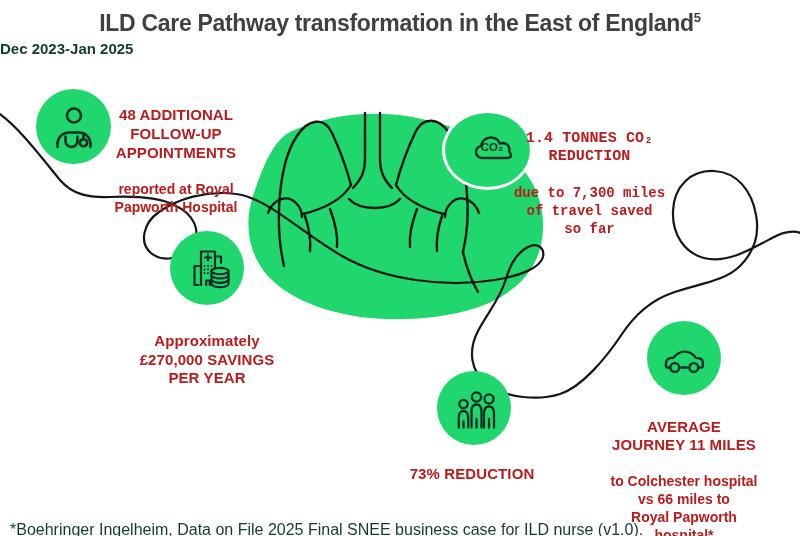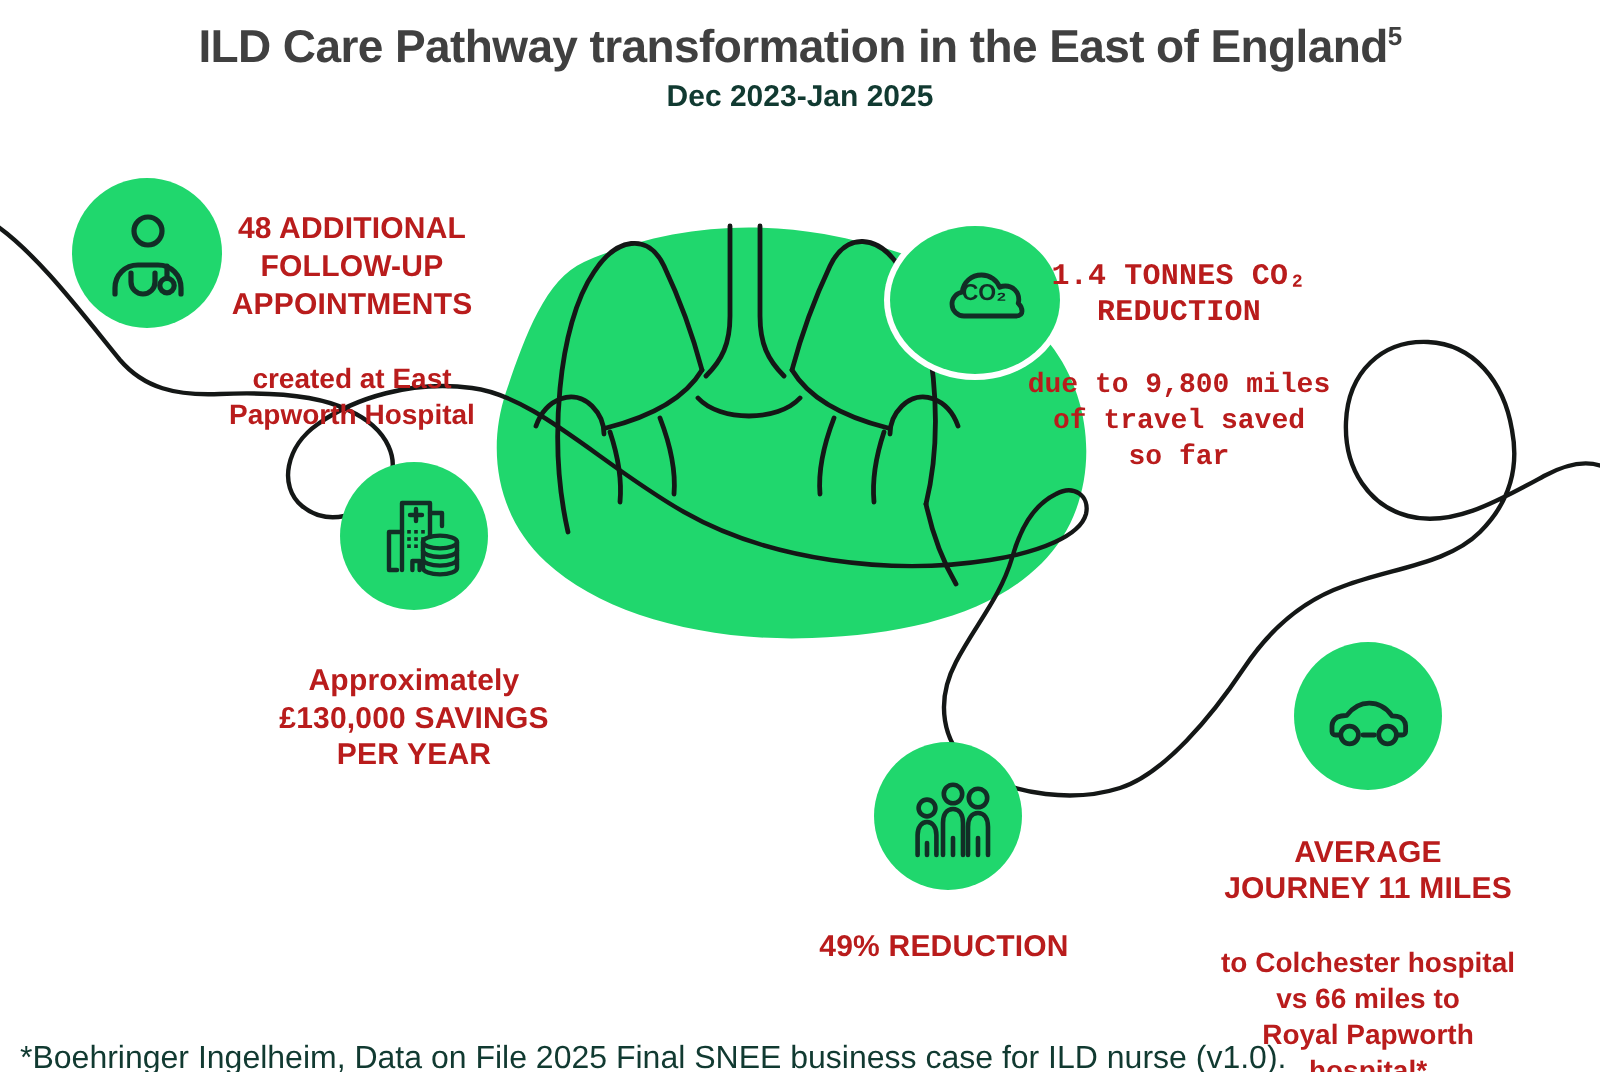--- a/index.html
+++ b/index.html
@@ -9,21 +9,21 @@
     font-family:"Liberation Sans","DejaVu Sans",sans-serif;
     color:#113A31;
   }
   #bg-art{position:absolute;left:0;top:0;}
   .title{
     position:absolute;left:0;top:10px;width:800px;text-align:center;
     font-size:23px;font-weight:700;letter-spacing:-0.3px;color:#404040;
   }
   .title sup{font-size:13px;}
   .subtitle{
-    position:absolute;left:0;top:40px;width:800px;text-align:center;
+    position:absolute;left:0;top:40px;width:800px;text-align:left;
     font-size:15px;font-weight:700;color:#113A31;
   }
   .stat-circle{
     position:absolute;border-radius:50%;background:#20D76D;
     display:flex;align-items:center;justify-content:center;
   }
   .stat-circle svg{display:block;}
   .ring{box-shadow:0 0 0 3px #ffffff;padding-left:11px;}
   .stat-text{
     position:absolute;text-align:center;white-space:pre-line;
@@ -110,21 +110,21 @@
       <path d="M7.5,44 V41 C7.5,34.5 12.5,29.5 19,29.5 H29 C35.5,29.5 40.5,34.5 40.5,41 V44"></path>
       <path d="M15.5,33.5 V38 C15.5,41.3 18.2,44 21.5,44 C24.8,44 27.5,41.3 27.5,38 V33.5"></path>
       <path d="M33.5,30 V36.2"></path>
       <circle cx="33.5" cy="39.8" r="3.6"></circle>
     </svg>
   </div>
   <div class="stat-text t1">
     <div class="headline">48 ADDITIONAL
 FOLLOW-UP
 APPOINTMENTS</div>
-    <div class="detail">created at East
+    <div class="detail">reported at Royal
 Papworth Hospital</div>
   </div>
 
   <div class="stat-circle c2">
     <svg width="48" height="48" viewBox="0 0 48 48" fill="none" stroke="#122E26" stroke-width="2.2" stroke-linecap="round" stroke-linejoin="round">
       <path d="M18,41 V7.5 H32 V41"></path>
       <path d="M25,10.5 v6 M22,13.5 h6"></path>
       <g fill="#122E26" stroke="none">
         <rect x="20.6" y="21" width="1.8" height="1.8"></rect>
           <rect x="24.1" y="21" width="1.8" height="1.8"></rect>
@@ -139,59 +139,59 @@
       <path d="M18,22 h-6.5 V41 h4"></path>
       <path d="M32,12.5 H38 V19"></path>
       <path d="M28.5,27 v13 a8.5,3.2 0 0 0 17,0 v-13" fill="#20D76D"></path>
       <ellipse cx="37" cy="27" rx="8.5" ry="3.2" fill="#20D76D"></ellipse>
       <path d="M28.5,31.3 a8.5,3.2 0 0 0 17,0"></path>
       <path d="M28.5,35.6 a8.5,3.2 0 0 0 17,0"></path>
     </svg>
   </div>
   <div class="stat-text t2">
     <div class="headline">Approximately
-£130,000 SAVINGS
+£270,000 SAVINGS
 PER YEAR</div>
   </div>
 
   <div class="stat-circle ring c3">
     <div class="co2-wrap">
       <svg width="48" height="48" viewBox="0 0 48 48" fill="none" stroke="#122E26" stroke-width="2.4" stroke-linecap="round" stroke-linejoin="round">
         <path d="M13,32 C9.7,32 7,29.3 7,26 C7,23 9.2,20.6 12.1,20.1
                  C12.6,15 16.8,11.5 21.8,11.5 C26,11.5 29.5,14 30.8,17.6
                  C31.7,17.2 32.7,17 33.7,17 C37.4,17 40.4,20 40.4,23.7
                  C40.4,24.4 40.3,25 40.1,25.6 C41.3,26.7 42,28.2 42,29.6
                  C42,31.4 40.5,32 38.5,32 Z"></path>
       </svg>
       <div class="co2-label">CO₂</div>
     </div>
   </div>
   <div class="stat-text t3">
     <div class="headline">1.4 TONNES CO₂
 REDUCTION</div>
-    <div class="detail">due to 9,800 miles
+    <div class="detail">due to 7,300 miles
 of travel saved
 so far</div>
   </div>
 
   <div class="stat-circle c4">
     <svg width="48" height="48" viewBox="0 0 48 48" fill="none" stroke="#122E26" stroke-width="2.3" stroke-linecap="round">
       <circle cx="13.5" cy="20" r="4.2"></circle>
       <path d="M8.8,43.5 V33.5 C8.8,29.5 10.8,27 13.5,27 C16.2,27 18.2,29.5 18.2,33.5 V43.5"></path>
       <path d="M13.5,43.5 V37.5"></path>
       <circle cx="26.5" cy="13" r="4.6"></circle>
       <path d="M21.5,43.5 V27.5 C21.5,23 23.5,20.5 26.5,20.5 C29.5,20.5 31.5,23 31.5,27.5 V43.5"></path>
       <path d="M26.5,43.5 V35"></path>
       <circle cx="39" cy="15" r="4.6"></circle>
       <path d="M34,43.5 V29.5 C34,25 36,22.5 39,22.5 C42,22.5 44,25 44,29.5 V43.5"></path>
       <path d="M39,43.5 V35"></path>
     </svg>
   </div>
   <div class="stat-text t4">
-    <div class="headline">49% REDUCTION</div>
+    <div class="headline">73% REDUCTION</div>
   </div>
 
   <div class="stat-circle c5">
     <svg width="48" height="48" viewBox="0 0 48 48" fill="none" stroke="#122E26" stroke-width="2.4" stroke-linecap="round" stroke-linejoin="round">
       <path d="M10,33.5 H7.8 C6.8,33.5 6,32.7 6,31.7 V29 C6,26.4 8,24.3 10.6,24
                L13.4,23.7 C16.8,19.3 20.6,17.6 24.6,17.6 C29,17.6 32.8,19.4 36,23.9
                L38.6,24.2 C41,24.5 42.8,26.5 42.8,28.9 V31.7 C42.8,32.7 42,33.5 41,33.5 H39"></path>
       <circle cx="14.8" cy="33.5" r="4.4" fill="#20D76D"></circle>
       <circle cx="33.8" cy="33.5" r="4.4" fill="#20D76D"></circle>
       <path d="M21.5,33.5 H27.2"></path>

